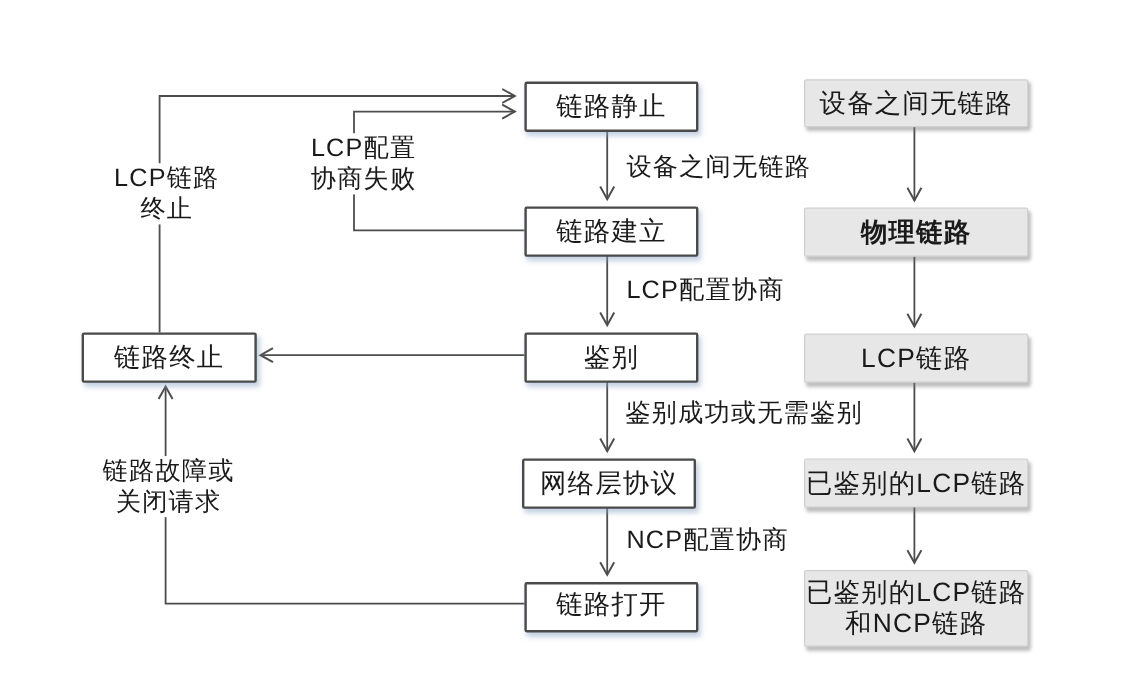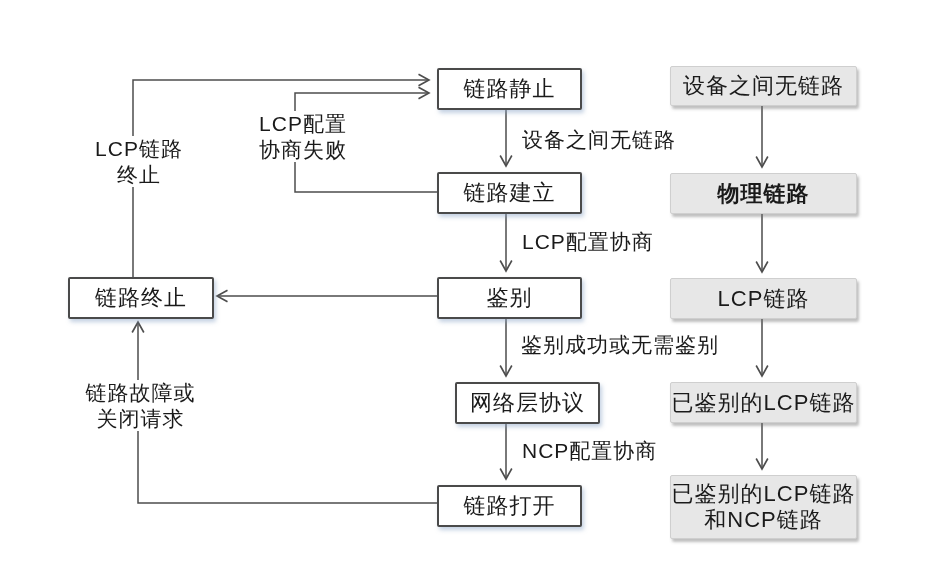--- a/index.html
+++ b/index.html
@@ -72,22 +72,22 @@
 
     <path d="M762,105 L762,167" marker-end="url(#arrow)"></path>
     <path d="M762,213 L762,272" marker-end="url(#arrow)"></path>
     <path d="M762,318 L762,376" marker-end="url(#arrow)"></path>
     <path d="M762,422 L762,469" marker-end="url(#arrow)"></path>
   </svg>
 
   <div class="box state-box" style="left:437px; top:68px;  width:141px; height:38px;">链路静止</div>
   <div class="box state-box" style="left:437px; top:172px; width:141px; height:38px;text-align:center;">链路建立</div>
   <div class="box state-box" style="left:437px; top:277px; width:141px; height:38px;">鉴别</div>
-  <div class="box state-box" style="left:455px; top:382px; width:141px; height:38px;">网络层协议</div>
-  <div class="box state-box" style="left:437px; top:485px; width:141px; height:38px;">链路打开</div>
+  <div class="box state-box" style="left:435px; top:382px; width:141px; height:38px;">网络层协议</div>
+  <div class="box state-box" style="left:437px; top:485px; width:141px; height:38px;font-family:Liberation Mono, monospace;">链路打开</div>
   <div class="box stage-box" style="left:670px; top:66px;  width:185px; height:38px;">设备之间无链路</div>
 
   <div class="box state-box" style="left:68px;  top:277px; width:142px; height:38px;">链路终止</div>
   <div class="box stage-box" style="left:670px; top:173px; width:185px; height:39px;font-weight:bold;">物理链路</div>
   <div class="box stage-box" style="left:670px; top:278px; width:185px; height:39px;">LCP链路</div>
   <div class="box stage-box" style="left:670px; top:382px; width:185px; height:39px;">已鉴别的LCP链路</div>
   <div class="box stage-box" style="left:670px; top:475px; width:185px; height:62px;">已鉴别的LCP链路
 和NCP链路</div>
 
   <div class="edge-label" style="left:522px; top:127px;">设备之间无链路</div>

